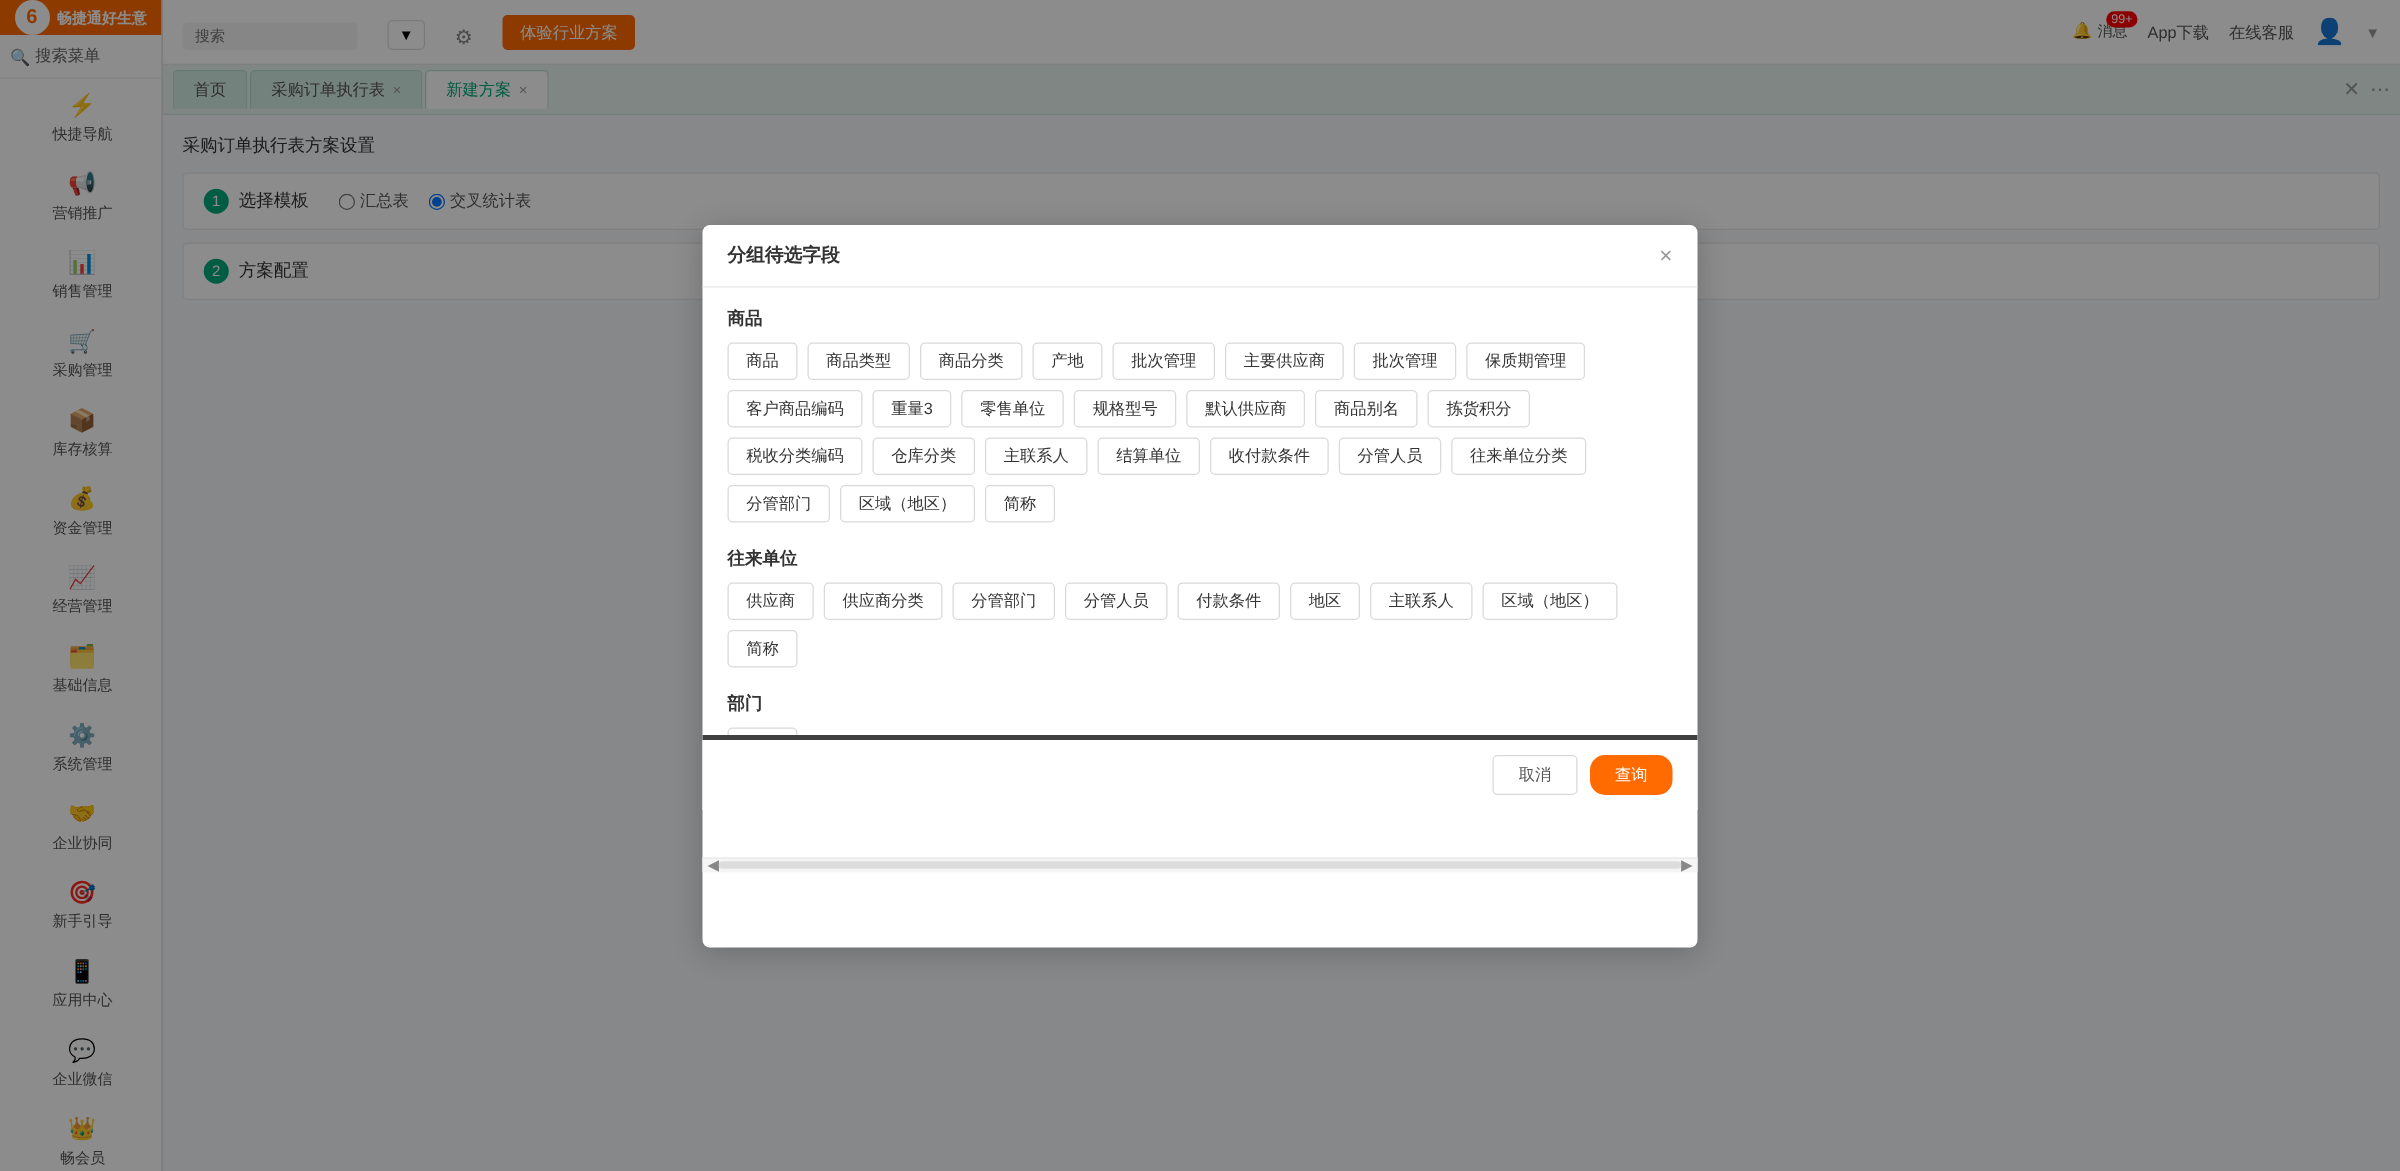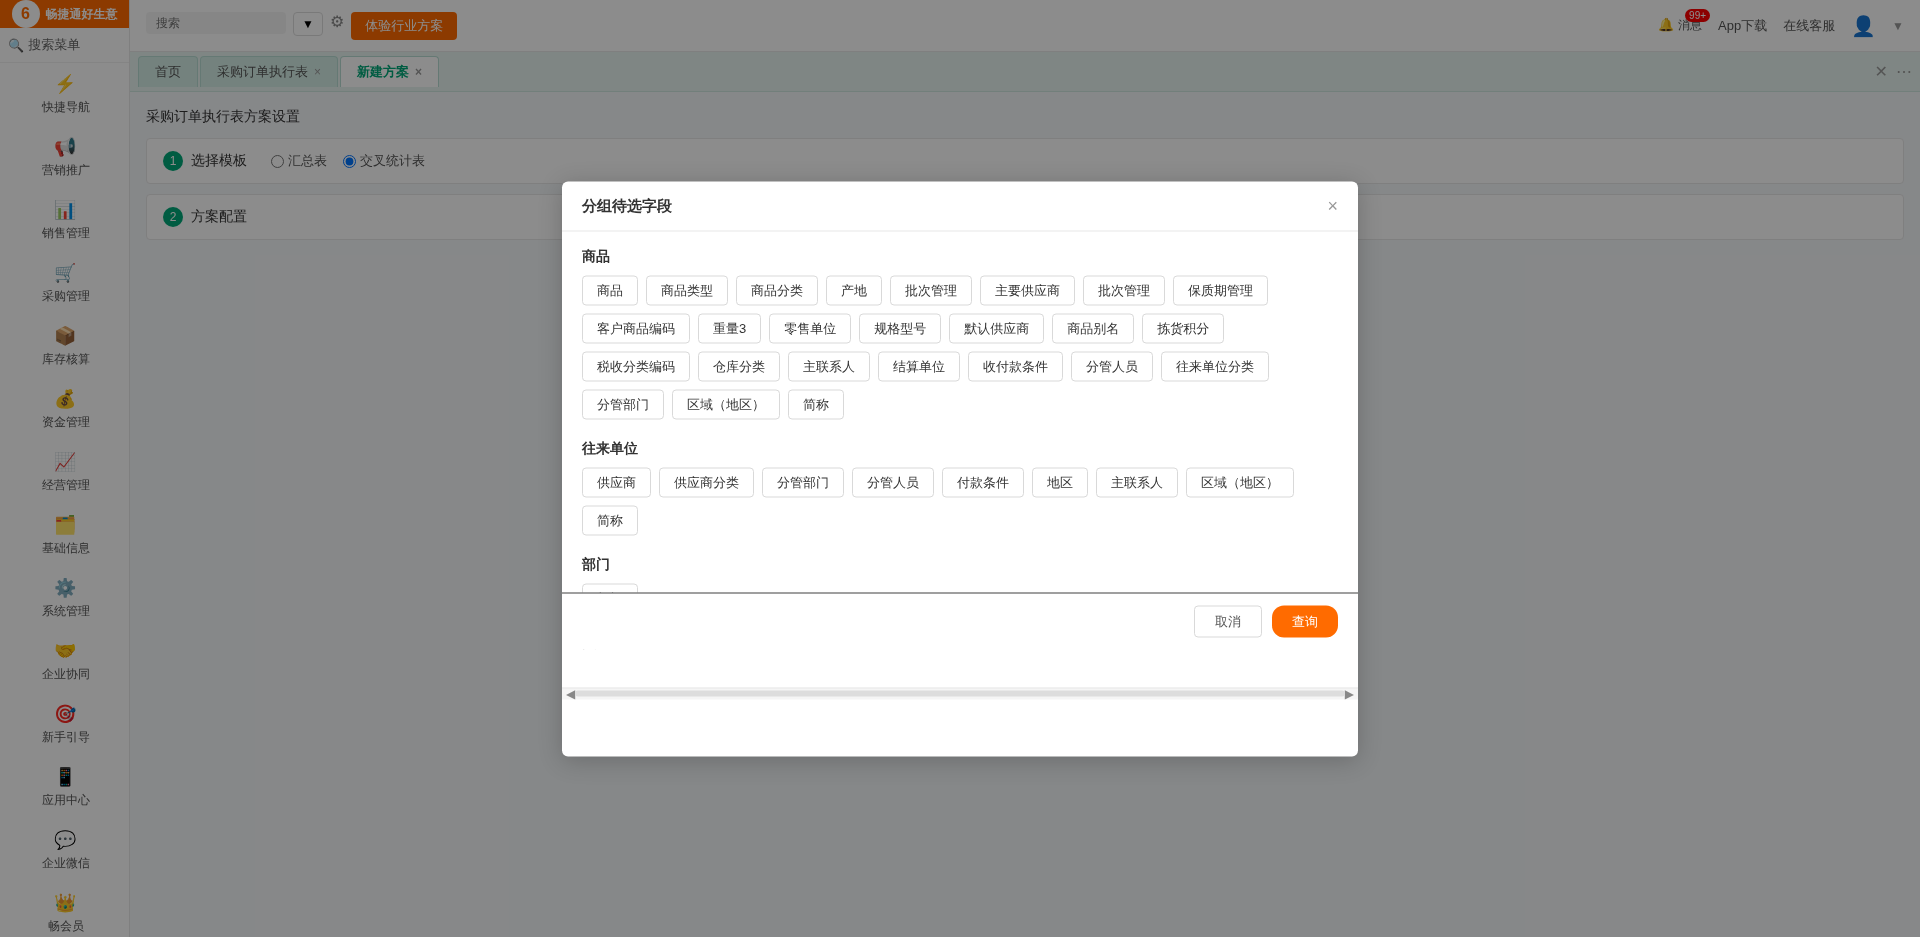--- a/index.html
+++ b/index.html
@@ -28,21 +28,21 @@
       border-left: 3px solid transparent;
     }
     .sidebar-item .icon { font-size: 18px; }
 
     
     .header {
       position: fixed; left: 130px; top: 0; right: 0; height: 52px;
       background: #fff; border-bottom: 1px solid #e8e8e8; z-index: 9;
       display: flex; align-items: center; justify-content: space-between; padding: 0 16px;
     }
-    .header-left { display: flex; align-items: flex-start; gap: 7px; }
+    .header-left { display: flex; align-items: flex-end; gap: 24px; }
     .header-search {
       background: #f5f5f5; border: none; border-radius: 4px; padding: 4px 10px;
       font-size: 12px; width: 140px; color: #999;
     }
     .header-dropdown { background: none; border: 1px solid #ddd; border-radius: 4px; padding: 4px 8px; font-size: 12px; cursor: pointer; }
     .header-gear { cursor: pointer; color: #888; font-size: 16px; }
     .header-experience {
       background: #ff6b00; color: #fff; border: none; border-radius: 4px;
       padding: 5px 14px; font-size: 13px; cursor: pointer;
     }
@@ -57,21 +57,21 @@
     .tabs {
       position: fixed; left: 130px; top: 52px; right: 0; height: 40px;
       background: #e8f5f0; border-bottom: 1px solid #d0e8e0; z-index: 8;
       display: flex; align-items: center; padding: 0 8px; gap: 2px; justify-content: flex-end;
     }
     .tab {
       padding: 6px 16px; font-size: 13px; cursor: pointer; border-radius: 4px 4px 0 0;
       color: #555; background: #d4ede6; border: 1px solid #b8ddd4; border-bottom: none;
       display: flex; align-items: center; gap: 6px;
     }
-    .tab.active { background: #fff; color: #00a878; font-weight: 700; }
+    .tab.active { background: #fff; color: #00a878; font-weight: 400; }
     .tab-close { font-size: 12px; color: #999; }
 
     
     .main {
       position: fixed; left: 130px; top: 92px; right: 0; bottom: 0;
       background: #f5f7fa; padding: 16px; overflow: auto;
     }
     .page-title { font-size: 14px; color: #333; margin-bottom: 12px; }
 
     
@@ -98,21 +98,21 @@
       box-shadow: 0 4px 24px rgba(0,0,0,0.2);
     }
     .modal-header {
       padding: 14px 20px; border-bottom: 1px solid #e8e8e8;
       display: flex; justify-content: space-between; align-items: center;
     }
     .modal-title { font-size: 15px; font-weight: 600; color: #333; }
     .modal-close { cursor: pointer; font-size: 18px; color: #999; }
     .modal-body { flex: 1; overflow-y: auto; padding: 16px 20px; }
     .modal-footer {
-      padding: 12px 20px; border-top: 1px solid #404040;
+      padding: 12px 20px; border-top: 4px solid #404040;
       display: flex; justify-content: flex-end; gap: 10px;
       position: sticky; bottom: 0; background: #fff;
     }
 
     
     .modal-body::-webkit-scrollbar { width: 6px; }
     .modal-body::-webkit-scrollbar-thumb { background: #ccc; border-radius: 3px; }
 
     
     .field-section { margin-bottom: 20px; }

